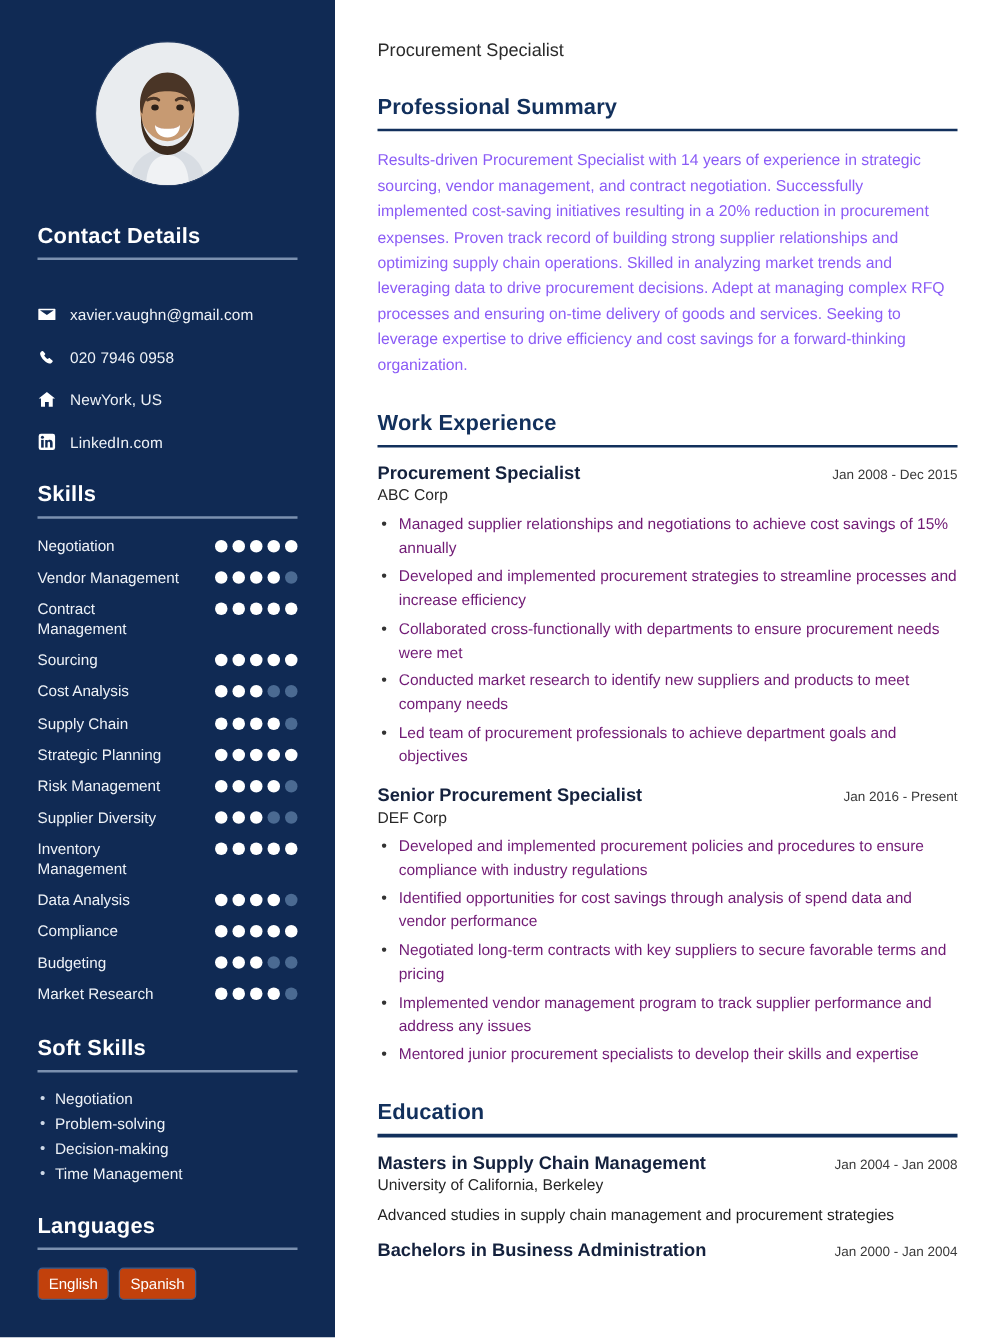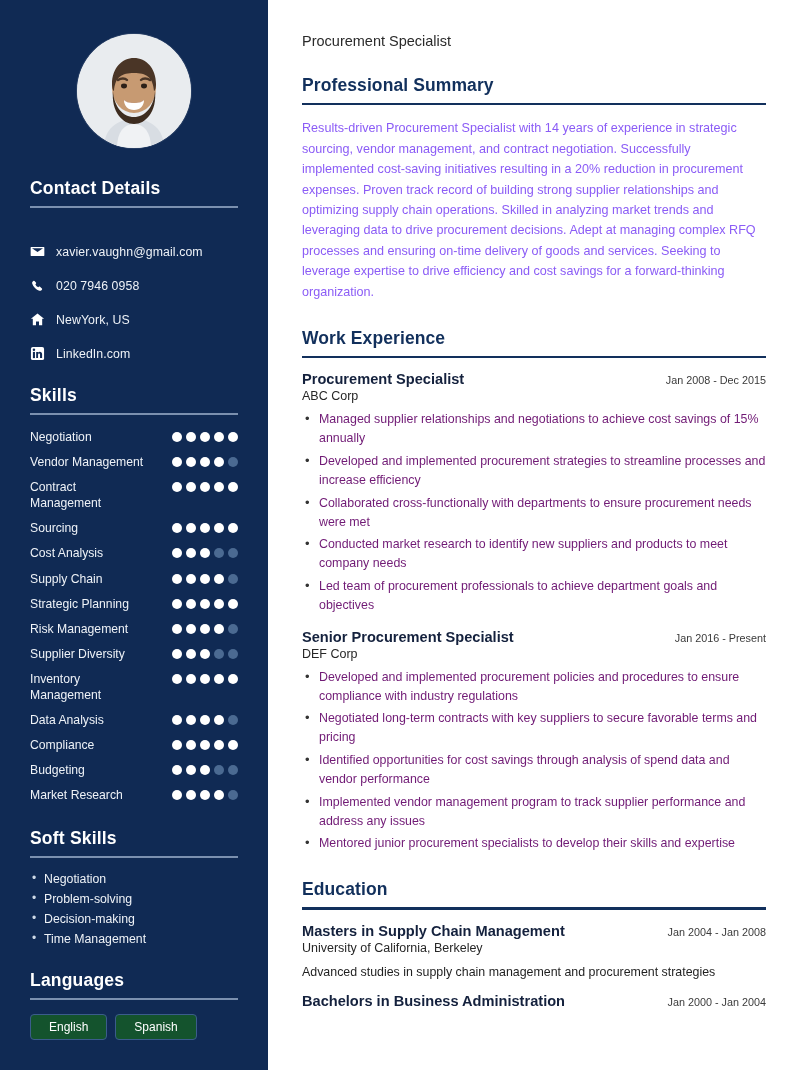--- a/index.html
+++ b/index.html
@@ -59,22 +59,22 @@
     font-size: 12.3px; color: #eef2f7; margin-bottom: 6px;
     padding-left: 14px; position: relative;
   }
   .soft-list li::before {
     content: "•"; position: absolute; left: 2px; top: -1px; color: #cdd8e6; font-size: 12px;
   }
 
   
   .lang-wrap { display: flex; gap: 8px; flex-wrap: wrap; }
   .lang-pill {
-    background: #14532d; border: 1px solid #3b5c8c; border-radius: 4px;
-    padding: 5px 18px; font-size: 12px; color: #ffffff;
+    background: #c2410c; border: 1px solid #3b5c8c; border-radius: 4px;
+    padding: 5px 8px; font-size: 12px; color: #ffffff;
   }
 
   
   .main {
     flex: 1 1 auto; background: #ffffff;
     padding: 30px 34px 0 34px;
     color: #1d1d1d;
   }
   .name { font-size: 30px; font-weight: 700; color: #14213d; letter-spacing: -.2px; line-height: 1.12; }
   .role { font-size: 14.5px; color: #2a2a2a; margin-top: 3px; }
@@ -387,22 +387,22 @@
             </ul>
           </div>
           <div class="job">
             <div class="job-head">
               <div class="job-title">Senior Procurement Specialist</div>
               <div class="job-date">Jan 2016 - Present</div>
             </div>
             <div class="job-org">DEF Corp</div>
             <ul class="bullets">
               <li>Developed and implemented procurement policies and procedures to ensure compliance with industry regulations</li>
+              <li>Identified opportunities for cost savings through analysis of spend data and vendor performance</li>
               <li>Negotiated long-term contracts with key suppliers to secure favorable terms and pricing</li>
-              <li>Identified opportunities for cost savings through analysis of spend data and vendor performance</li>
               <li>Implemented vendor management program to track supplier performance and address any issues</li>
               <li>Mentored junior procurement specialists to develop their skills and expertise</li>
             </ul>
           </div>
         </div>
     </section>
 
     <section class="sec">
       <div class="sec-h">Education</div>
       <div class="sec-rule"></div>

